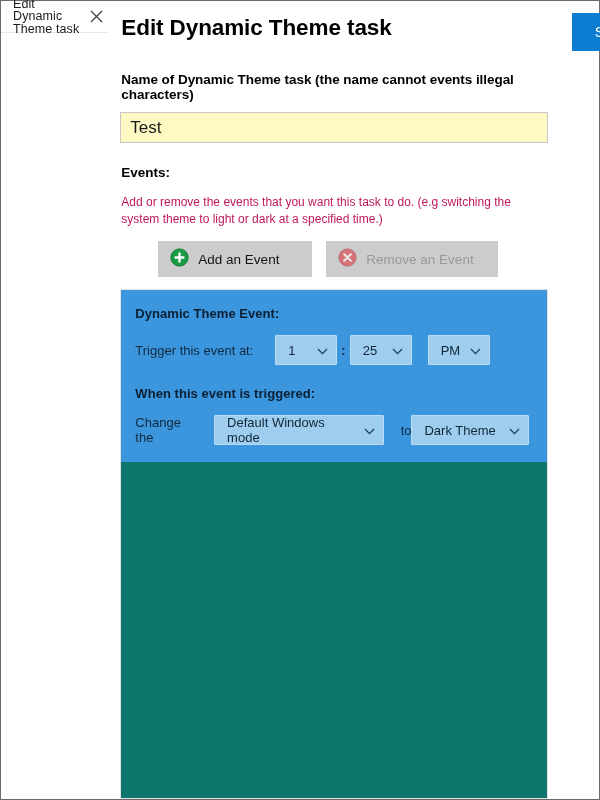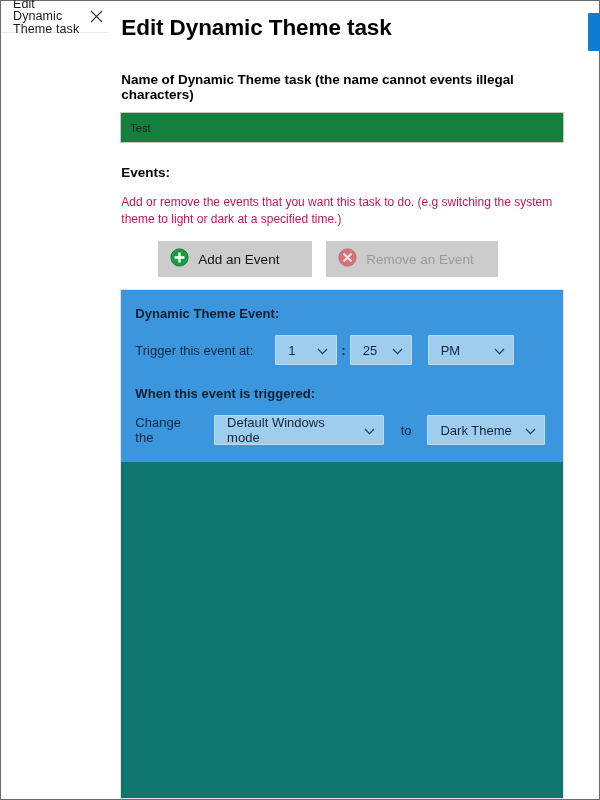--- a/index.html
+++ b/index.html
@@ -74,23 +74,23 @@
     color: #000000;
     margin: 31px 0 0 1px;
     letter-spacing: -0.05px;
   }
 
   #name-input {
     margin-top: 10px;
     width: 100%;
     height: 31px;
     border: 1px solid #c7c7c7;
-    background: #15803d;
+    background: #fef9c3;
     font-family: "Liberation Sans", sans-serif;
-    font-size: 11px;
+    font-size: 17px;
     color: #1b1b1b;
     padding: 0 9px;
     outline: none;
     border-radius: 0;
   }
 
   #events-label {
     font-size: 13.5px;
     font-weight: bold;
     color: #000000;
@@ -184,26 +184,26 @@
     padding: 0 8px 0 12px;
     font-size: 13px;
     color: #0f2739;
     cursor: default;
     border-radius: 1px;
   }
   .combo .chev { margin-left: 10px; flex: 0 0 auto; display: block; }
 
   #hour-combo   { width: 62px; margin-left: 22px; }
   #minute-combo { width: 62px; }
-  #ampm-combo   { width: 86px; margin-left: 16px; }
+  #ampm-combo   { width: 62px; margin-left: 16px; }
 
   #when-heading { margin-top: 21px; }
 
   #mode-combo  { width: 180px; margin-left: 16px; }
-  #theme-combo { width: 124px; margin-left: 16px; }
+  #theme-combo { width: 124px; }
   #to-label    { margin-left: 17px; font-size: 13px; color: #102a40; }
 
   
   #footer {
     height: 62px;
     min-height: 62px;
     display: flex;
     align-items: center;
     justify-content: flex-start;
     padding: 0 12px;

